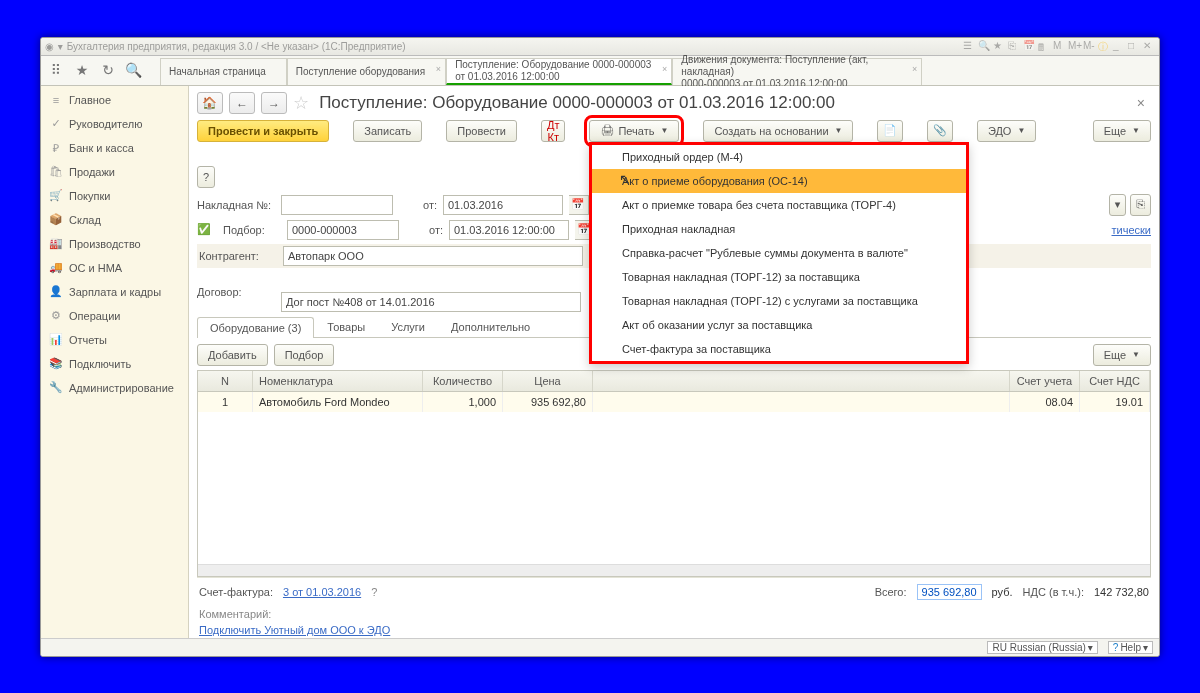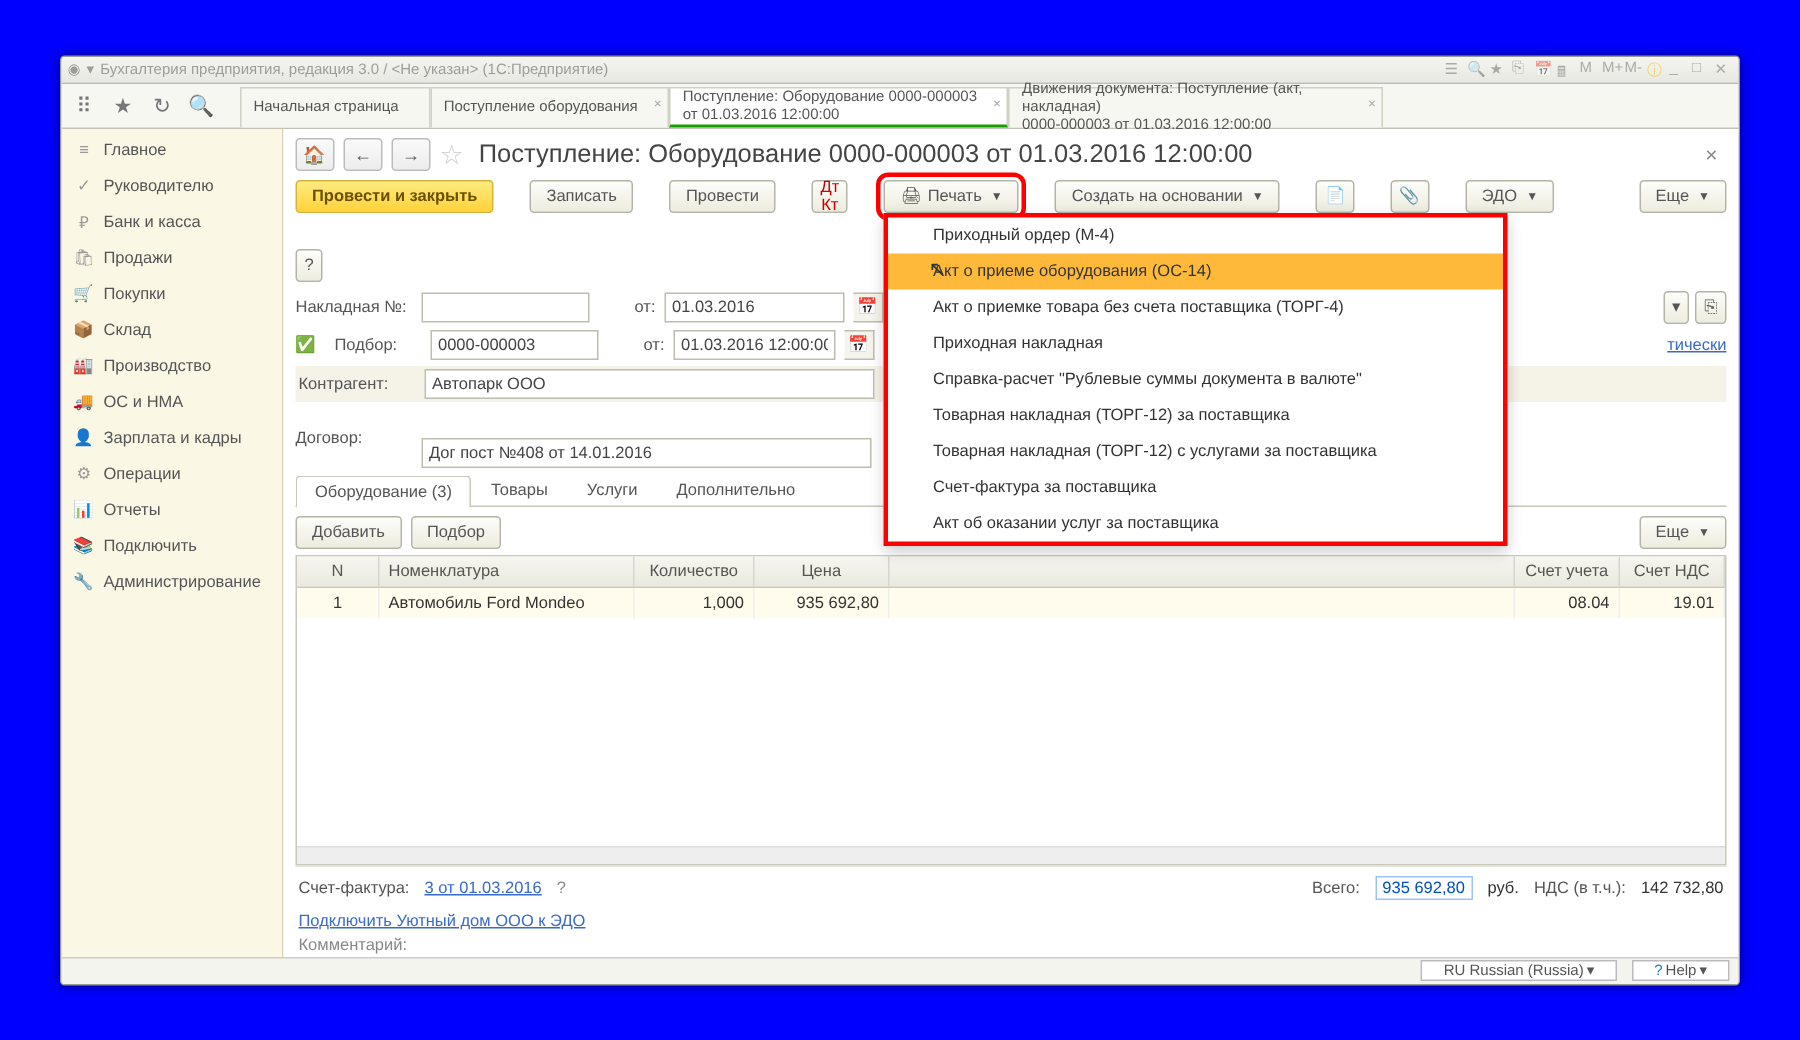--- a/index.html
+++ b/index.html
@@ -226,28 +226,28 @@
   border-top:1px solid #ccc;
   background:#f4f4ef;
   display:flex;
   justify-content:flex-end;
   align-items:center;
   padding:0 6px;
   font-size:10px;
   color:#555;
   gap:10px;
 }
-.statusbar .pill { border:1px solid #bbb; padding:0 14px; background:#fff; display:flex; gap:2px; align-items:center;}
+.statusbar .pill { border:1px solid #bbb; padding:0 4px; background:#fff; display:flex; gap:2px; align-items:center;}
 
 
 .dropdown {
   position:absolute;
   top:56px;
   left:400px;
-  width:416px;
+  width:380px;
   background:#fff;
   border:3px solid #ff0000;
   z-index:100;
   box-shadow:0 4px 10px rgba(0,0,0,0.2);
   padding:0;
 }
 .dd-item {
   padding:6px 10px 6px 30px;
   font-size:11px;
   color:#333;
@@ -427,21 +427,21 @@
         <div class="right-link-group">
           <button class="btn icon-only">▾</button>
           <button class="btn icon-only">⎘</button>
         </div>
       </div>
       <div class="form-row">
         <span style="width:20px; color:#6a6;">✅</span>
         <span class="label" style="width:58px;">Подбор:</span>
         <input class="input" style="width: 112px;" value="0000-000003">
         <span class="label2">от:</span>
-        <input class="input" style="width: 108px;" value="01.03.2016 12:00:00">
+        <input class="input" style="width: 120px;" value="01.03.2016 12:00:00">
           <span class="cal-btn">📅</span>
         <div class="right-link-group">
           <a class="link">тически</a>
         </div>
       </div>
       <div class="form-row" style="background:#f5f2e8; padding:2px;">
         <span class="label">Контрагент:</span>
         <input class="input" style="flex: 1 1 0%; max-width: 300px;" value="Автопарк ООО">
       </div>
       <div class="form-row">
@@ -494,37 +494,37 @@
         <span class="total-label">Счет-фактура:</span>
         <a class="link">3 от 01.03.2016</a>
         <span style="color:#888; margin-left:auto;">?</span>
         <span style="flex:1"></span>
         <span class="total-label">Всего:</span>
         <span class="total-val hl-total">935 692,80</span>
         <span>руб.</span>
         <span class="total-label">НДС (в т.ч.):</span>
         <span>142 732,80</span>
       </div>
+      <div style="padding:2px; color:#888;">
+        <span>Комментарий:</span>
+      </div>
       <div style="padding:2px;">
         <a class="link">Подключить Уютный дом ООО к ЭДО</a>
-      </div>
-      <div style="padding:2px; color:#888;">
-        <span>Комментарий:</span>
       </div>
 
       <div class="dropdown">
         <div class="dd-item first">Приходный ордер (М-4)</div>
         <div class="dd-item hl">Акт о приеме оборудования (ОС-14)</div>
         <div class="dd-item">Акт о приемке товара без счета поставщика (ТОРГ-4)</div>
         <div class="dd-item">Приходная накладная</div>
         <div class="dd-item">Справка-расчет "Рублевые суммы документа в валюте"</div>
         <div class="dd-item">Товарная накладная (ТОРГ-12) за поставщика</div>
         <div class="dd-item">Товарная накладная (ТОРГ-12) с услугами за поставщика</div>
+        <div class="dd-item">Акт об оказании услуг за поставщика</div>
         <div class="dd-item last-trunc">Счет-фактура за поставщика</div>
-        <div class="dd-item">Акт об оказании услуг за поставщика</div>
       </div>
       <div class="cursor">↖</div>
 
     </div>
   </div>
 
   <div class="statusbar">
     <span class="pill">
       <span>RU Russian (Russia)</span> ▾
     </span>

